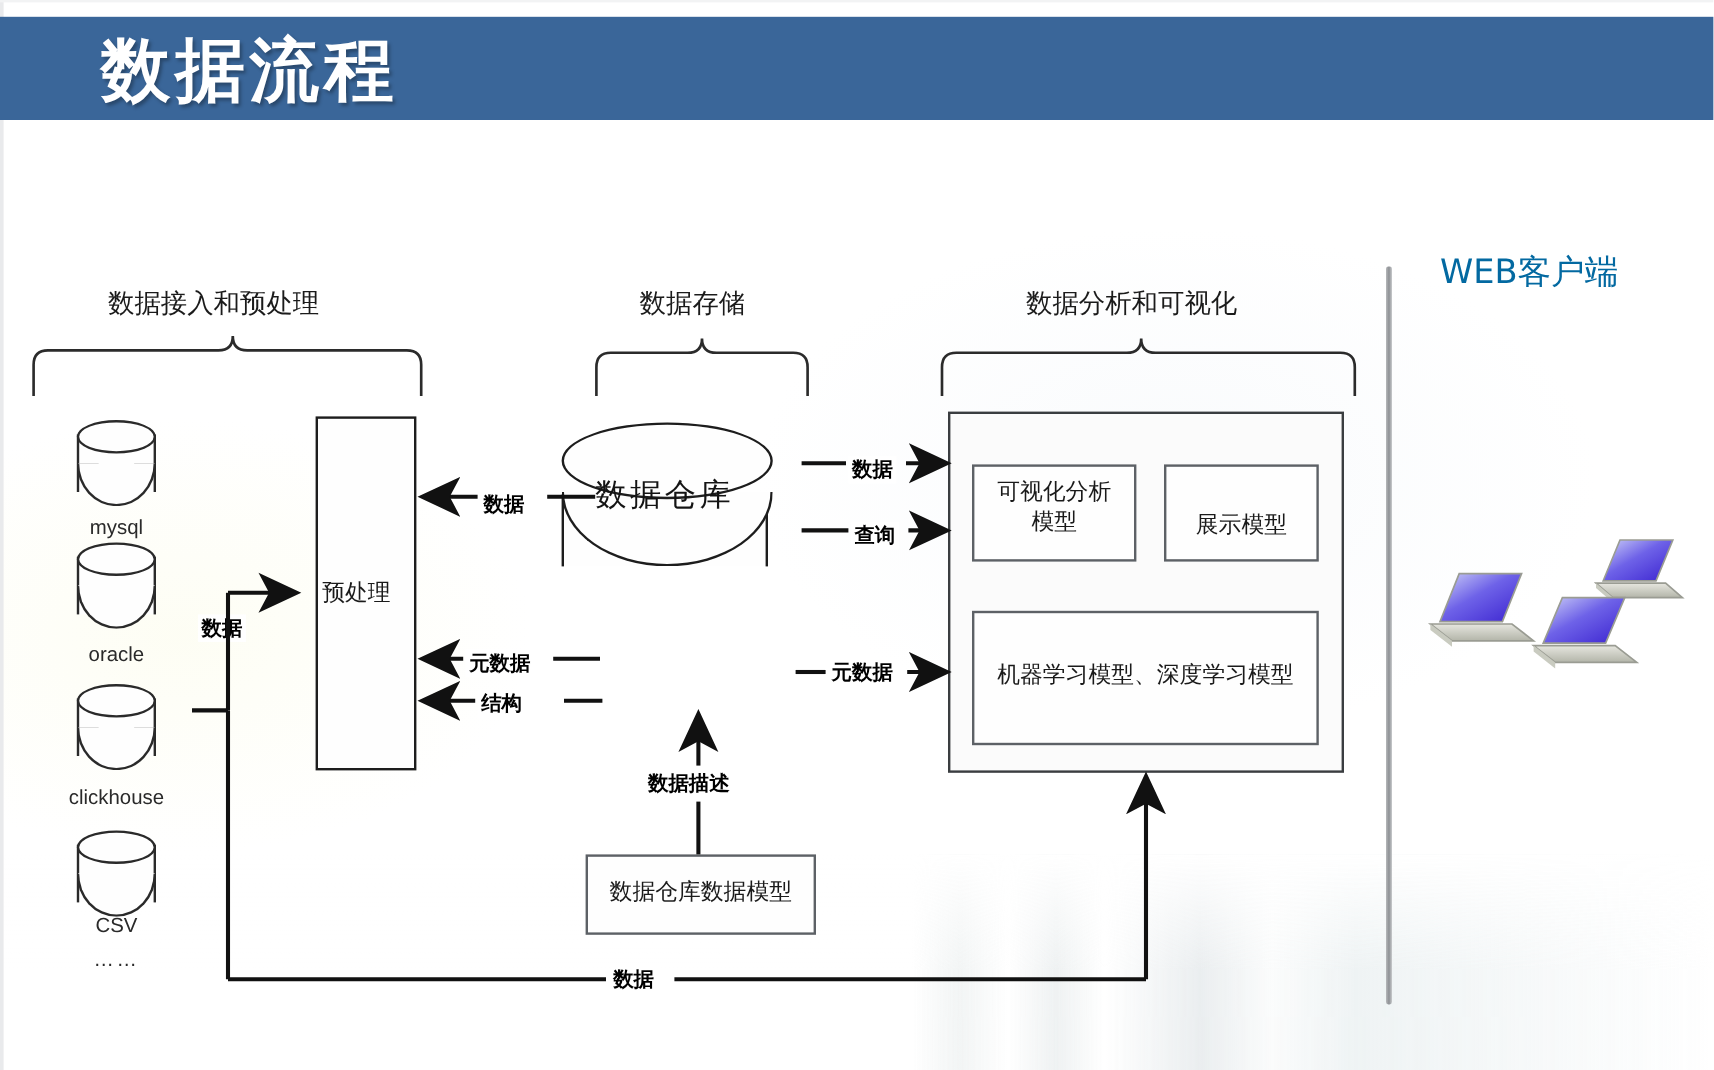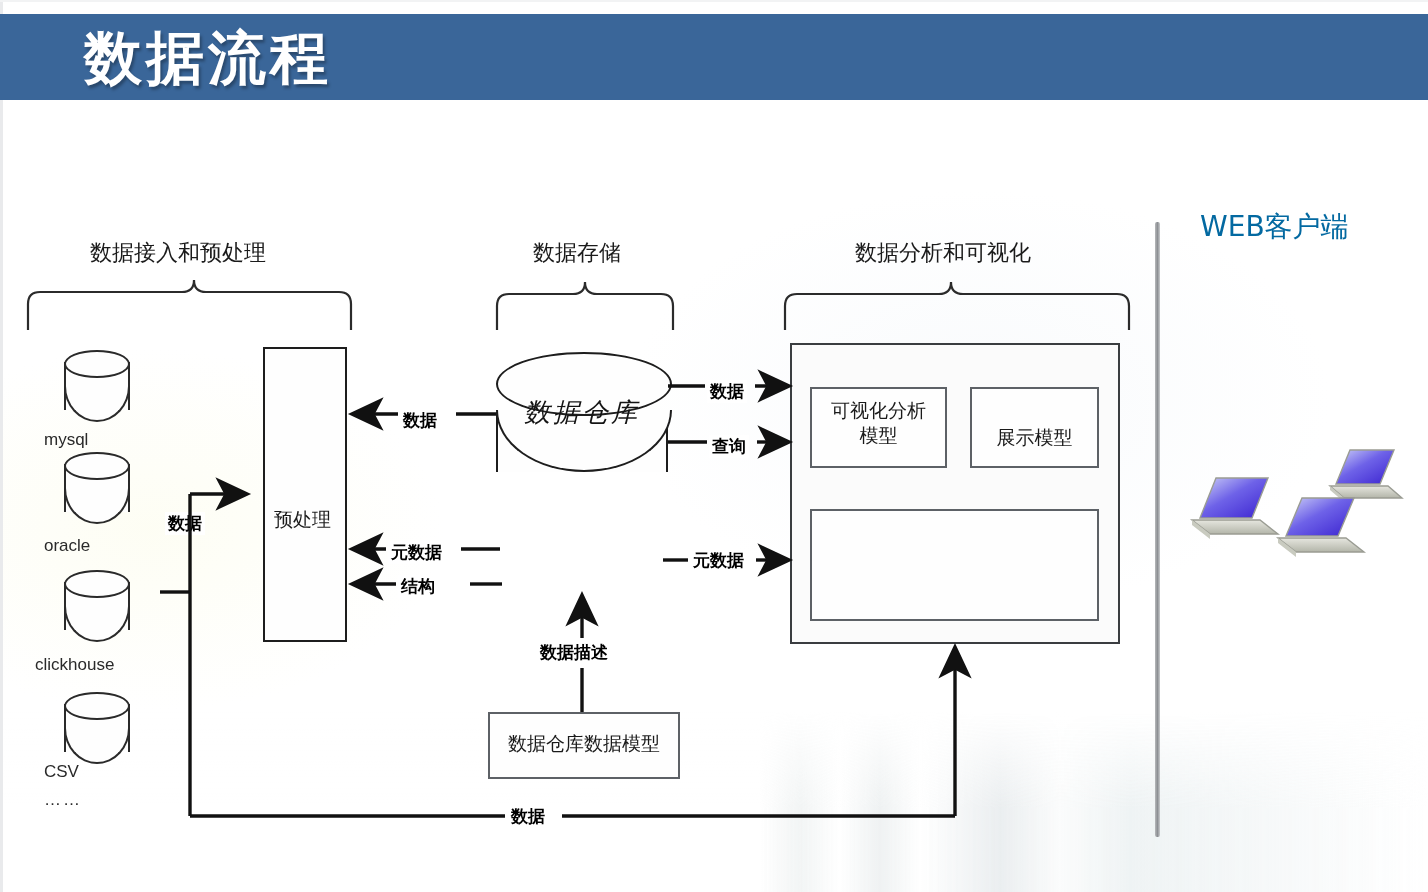--- a/index.html
+++ b/index.html
@@ -56,21 +56,21 @@
   }
   .edge-left{position:absolute;left:0;top:0;width:3px;height:892px;background:#e9eaec;}
   .edge-top{position:absolute;left:0;top:0;width:1428px;height:2px;background:#f2f3f4;}
 
   
   .grp-label{
     position:absolute;font-size:22px;color:#1b1b1b;white-space:nowrap;
     font-family:"DejaVu Sans","Liberation Sans",sans-serif;
   }
   .src-label{
-    position:absolute;font-size:17px;color:#2a2a2a;white-space:nowrap;text-align:left;
+    position:absolute;font-size:17px;color:#2a2a2a;white-space:nowrap;text-align:center;
     font-family:"Liberation Sans","DejaVu Sans",sans-serif;
   }
   .flow-label{
     position:absolute;font-size:17px;font-weight:bold;color:#000;white-space:nowrap;
     font-family:"DejaVu Sans","Liberation Sans",sans-serif;
     background:rgba(255,255,255,.92);padding:0 3px;
   }
   .box-label{
     position:absolute;font-size:19px;color:#1a1a1a;text-align:center;white-space:pre-line;
     font-family:"DejaVu Sans","Liberation Sans",sans-serif;line-height:24px;
@@ -174,43 +174,44 @@
 
   <div class="minicyl" style="left:64px;top:692px;">
     <div class="mc-body"></div>
       <div class="mc-bot"></div>
       <div class="mc-top"></div>
   </div>
   <div class="src-label" style="left:44px;top:762px;width:106px;">CSV</div>
   <div class="src-label" style="left:44px;top:790px;width:106px;letter-spacing:2px;">……</div>
 
   <div class="rect" style="left:263px;top:347px;width:80px;height:291px;"></div>
-  <div class="box-label" style="left:263px;top:507px;width:68px;text-align:right;">预处理</div>
-
-  <div class="cyl" style="left:496px;top:352px;width:172px;height:120px;font-style:italic;">
+  <div class="box-label" style="left:263px;top:482px;width:68px;">预处理</div>
+
+  <div class="cyl" style="left:468px;top:352px;width:172px;height:120px;">
     <div class="body"></div>
     <div class="bottom"></div>
     <div class="top" style="height:60px;"></div>
     <div class="cap-text">数据仓库</div>
   </div>
 
 
   <div class="rect thin" style="left:488px;top:712px;width:188px;height:63px;"></div>
   <div class="box-label" style="left:488px;top:731px;width:192px;">数据仓库数据模型</div>
 
   <div class="rect panel" style="left:790px;top:343px;width:326px;height:297px;"></div>
 
   <div class="rect thin" style="left:810px;top:387px;width:133px;height:77px;"></div>
   <div class="box-label" style="left:810px;top:398px;width:137px;line-height:25px;">可视化分析
 模型</div>
 
   <div class="rect thin" style="left:970px;top:387px;width:125px;height:77px;"></div>
   <div class="box-label" style="left:970px;top:425px;width:129px;">展示模型</div>
 
   <div class="rect thin" style="left:810px;top:509px;width:285px;height:108px;"></div>
+  <div class="box-label" style="left:810px;top:550px;width:289px;">机器学习模型、深度学习模型</div>
 
   <div class="flow-label" style="left:165px;top:512px;">数据</div>
   <div class="flow-label" style="left:400px;top:409px;">数据</div>
   <div class="flow-label" style="left:707px;top:380px;">数据</div>
   <div class="flow-label" style="left:709px;top:435px;">查询</div>
   <div class="flow-label" style="left:388px;top:541px;">元数据</div>
   <div class="flow-label" style="left:398px;top:575px;">结构</div>
   <div class="flow-label" style="left:690px;top:549px;">元数据</div>
   <div class="flow-label" style="left:537px;top:641px;">数据描述</div>
   <div class="flow-label" style="left:508px;top:805px;">数据</div>

